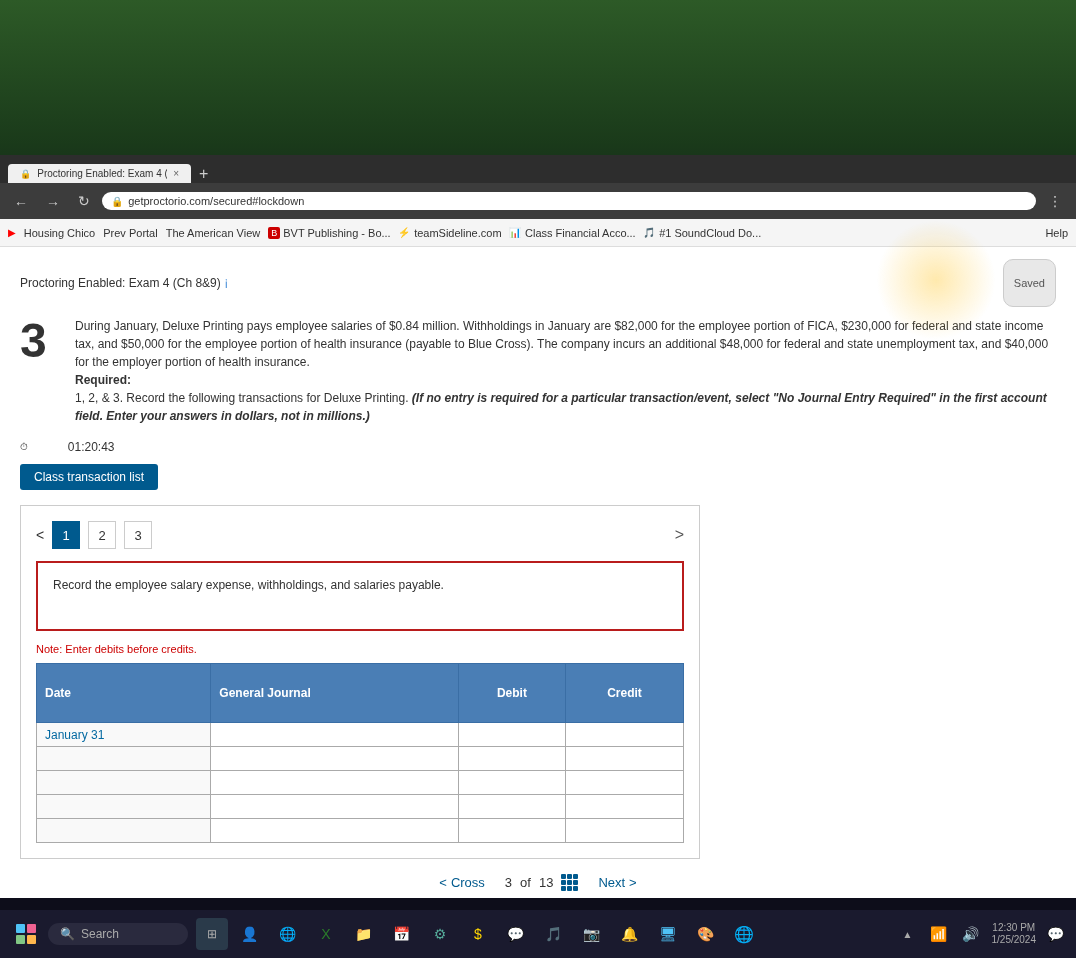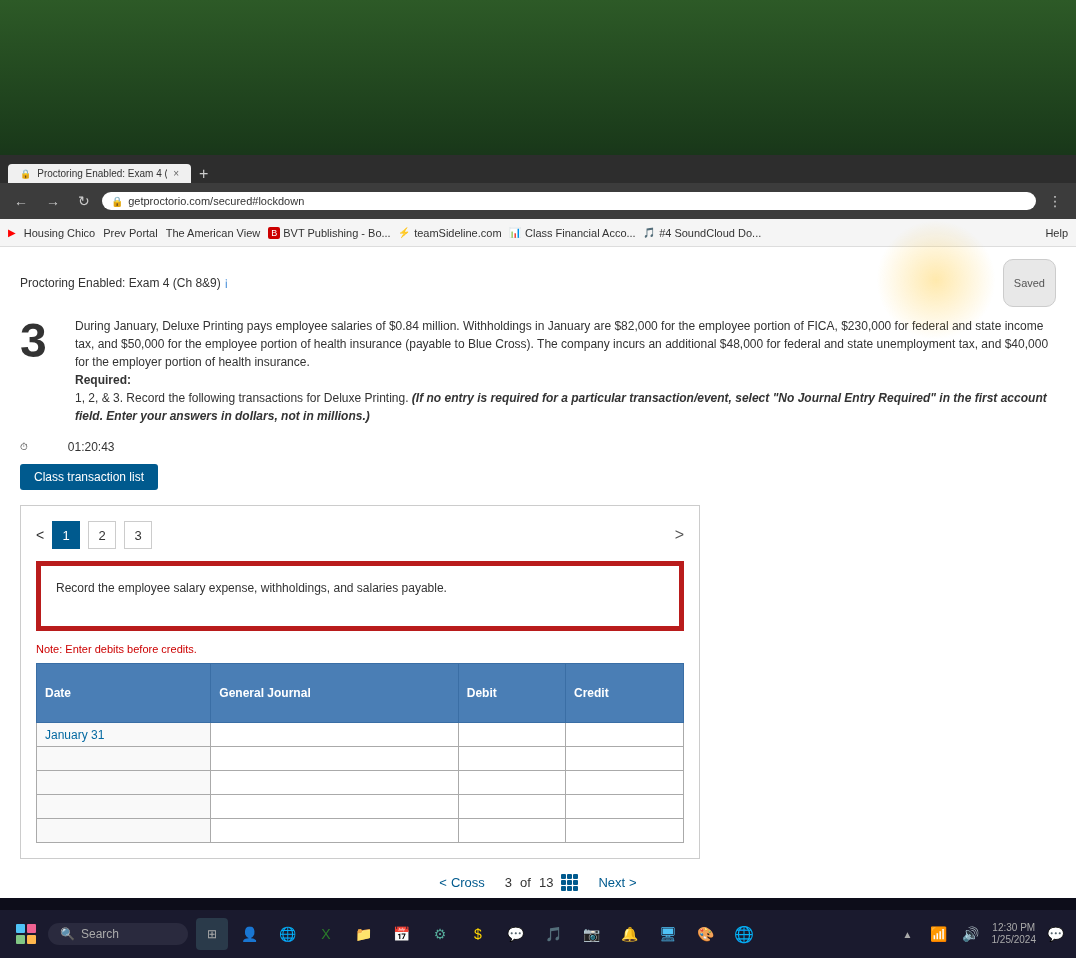--- a/index.html
+++ b/index.html
@@ -237,21 +237,21 @@
     }
 
     .tab-nav-right {
       margin-left: auto;
       color: #555;
       font-size: 16px;
       cursor: pointer;
     }
 
     .instruction-box {
-      border: 5px solid #b91c1c;
+      border: 2px solid #b91c1c;
       padding: 15px;
       margin-bottom: 12px;
       font-size: 12px;
       color: #333;
       min-height: 70px;
     }
 
     .note-text {
       font-size: 11px;
       color: #c00;
@@ -267,20 +267,21 @@
 
     .journal-table th {
       background: #4a7eb5;
       color: #fff;
       padding: 22px 8px;
       text-align: left;
       border: 1px solid #3a6ea5;
     }
 
     .journal-table th.center {
+      text-align: center;
     }
 
     .journal-table td {
       border: 1px solid #aaa;
       padding: 4px 8px;
       height: 24px;
       color: #0369a1;
     }
 
     .journal-table td.date-cell {
@@ -485,21 +486,21 @@
     <div class="bookmark-item">
       <span style="color:#4a90d9; font-size:10px;">⚡</span>
       <span>teamSideline.com</span>
     </div>
     <div class="bookmark-item">
       <span style="color:#e44; font-size:10px;">📊</span>
       <span>Class Financial Acco...</span>
     </div>
     <div class="bookmark-item">
       <span style="color:#f60; font-size:10px;">🎵</span>
-      <span>#4 SoundCloud Do...</span>
+      <span>#1 SoundCloud Do...</span>
     </div>
     <div style="margin-left:auto; font-size:11px; color:#333;">Help</div>
   </div>
 
   <div class="browser-content">
     <div class="page-content">
       
       
       <div class="page-header">
         <div class="proctoring-badge">

